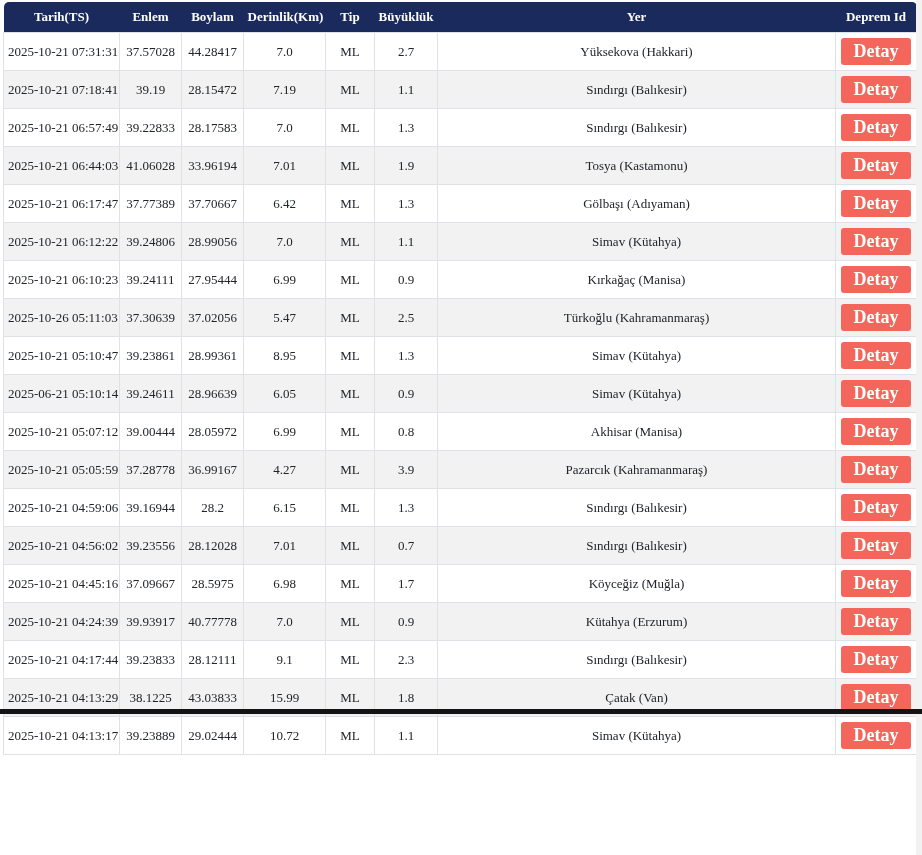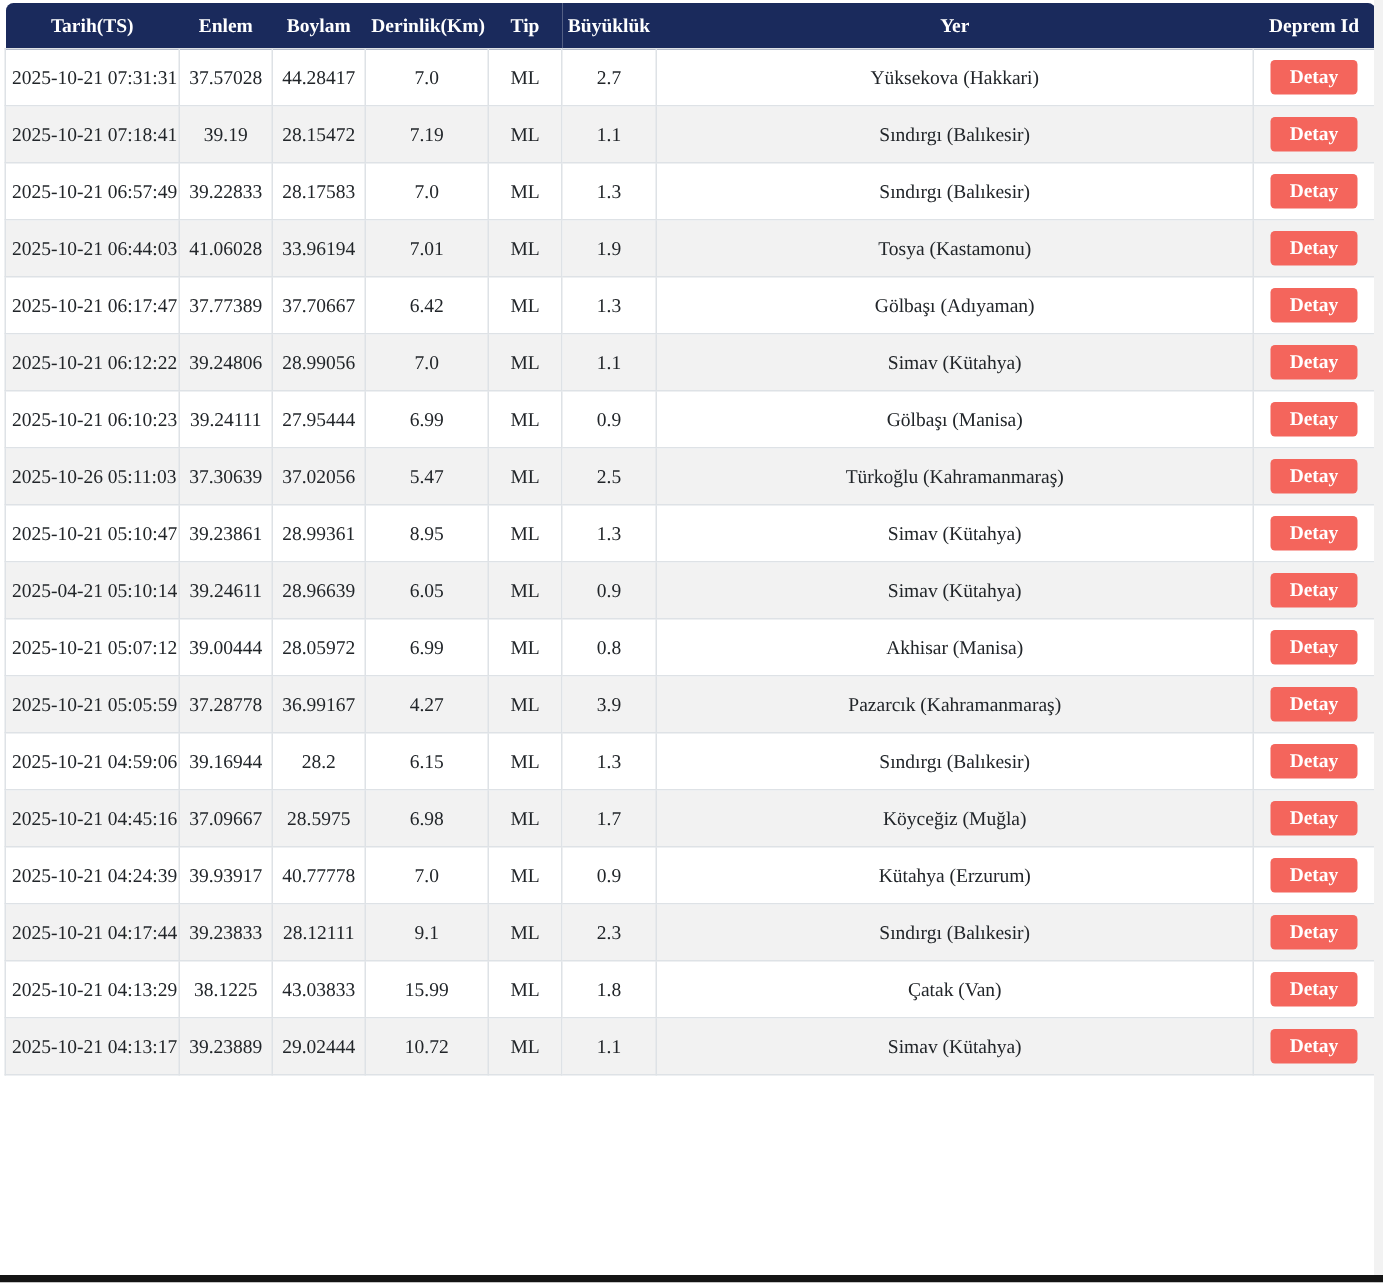--- a/index.html
+++ b/index.html
@@ -7,21 +7,21 @@
     padding: 0;
     width: 922px;
     height: 855px;
     overflow: hidden;
     background: #ffffff;
     font-family: "Liberation Serif", serif;
   }
   .page {
     position: relative;
     width: 922px;
-    height: 855px;
+    height: 714px;
   }
   .table-wrap {
     position: absolute;
     left: 3px;
     top: 2px;
     width: 913px;
   }
   table.quake-table {
     border-collapse: collapse;
     table-layout: fixed;
@@ -62,21 +62,21 @@
   col.c-tip      { width: 49px; }
   col.c-buyukluk { width: 63px; }
   col.c-yer      { width: 398px; }
   col.c-id       { width: 81px; }
 
   .detay-btn {
     display: inline-block;
     background: var(--button-bg, #f4655c);
     color: var(--button-text, #ffffff);
     font-family: "Liberation Serif", serif;
-    font-size: 13px;
+    font-size: 18px;
     font-weight: bold;
     border: none;
     border-radius: 3px;
     padding: 4px 13px;
     cursor: pointer;
     line-height: 1.1;
   }
   .right-strip {
     position: absolute;
     top: 0;
@@ -184,21 +184,21 @@
             <td>Simav (Kütahya)</td>
             <td><button class="detay-btn">Detay</button></td>
           </tr>
           <tr>
             <td>2025-10-21 06:10:23</td>
             <td>39.24111</td>
             <td>27.95444</td>
             <td>6.99</td>
             <td>ML</td>
             <td>0.9</td>
-            <td>Gölbaşı (Manisa)</td>
+            <td>Kırkağaç (Manisa)</td>
             <td><button class="detay-btn">Detay</button></td>
           </tr>
           <tr>
             <td>2025-10-26 05:11:03</td>
             <td>37.30639</td>
             <td>37.02056</td>
             <td>5.47</td>
             <td>ML</td>
             <td>2.5</td>
             <td>Türkoğlu (Kahramanmaraş)</td>
@@ -208,21 +208,21 @@
             <td>2025-10-21 05:10:47</td>
             <td>39.23861</td>
             <td>28.99361</td>
             <td>8.95</td>
             <td>ML</td>
             <td>1.3</td>
             <td>Simav (Kütahya)</td>
             <td><button class="detay-btn">Detay</button></td>
           </tr>
           <tr>
-            <td>2025-04-21 05:10:14</td>
+            <td>2025-06-21 05:10:14</td>
             <td>39.24611</td>
             <td>28.96639</td>
             <td>6.05</td>
             <td>ML</td>
             <td>0.9</td>
             <td>Simav (Kütahya)</td>
             <td><button class="detay-btn">Detay</button></td>
           </tr>
           <tr>
             <td>2025-10-21 05:07:12</td>
@@ -244,20 +244,30 @@
             <td>Pazarcık (Kahramanmaraş)</td>
             <td><button class="detay-btn">Detay</button></td>
           </tr>
           <tr>
             <td>2025-10-21 04:59:06</td>
             <td>39.16944</td>
             <td>28.2</td>
             <td>6.15</td>
             <td>ML</td>
             <td>1.3</td>
+            <td>Sındırgı (Balıkesir)</td>
+            <td><button class="detay-btn">Detay</button></td>
+          </tr>
+          <tr>
+            <td>2025-10-21 04:56:02</td>
+            <td>39.23556</td>
+            <td>28.12028</td>
+            <td>7.01</td>
+            <td>ML</td>
+            <td>0.7</td>
             <td>Sındırgı (Balıkesir)</td>
             <td><button class="detay-btn">Detay</button></td>
           </tr>
           <tr>
             <td>2025-10-21 04:45:16</td>
             <td>37.09667</td>
             <td>28.5975</td>
             <td>6.98</td>
             <td>ML</td>
             <td>1.7</td>

